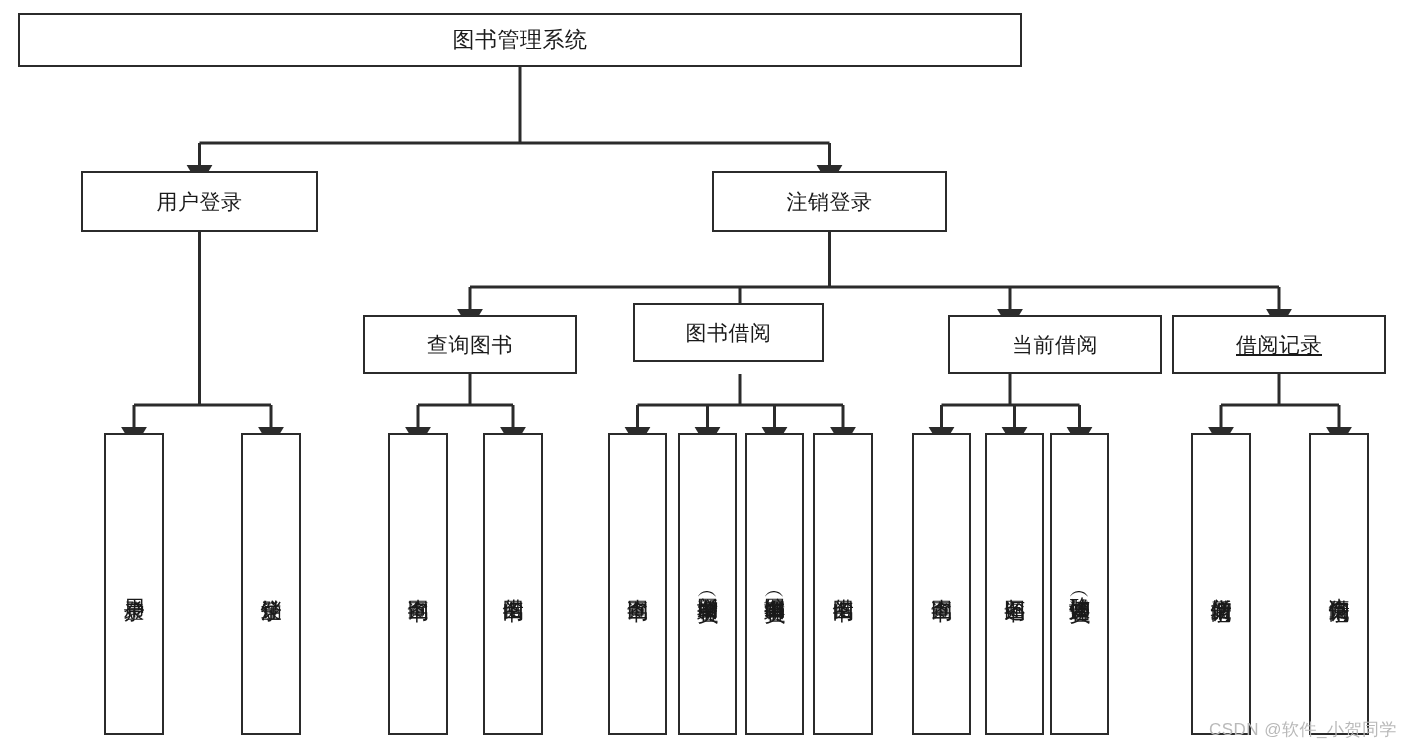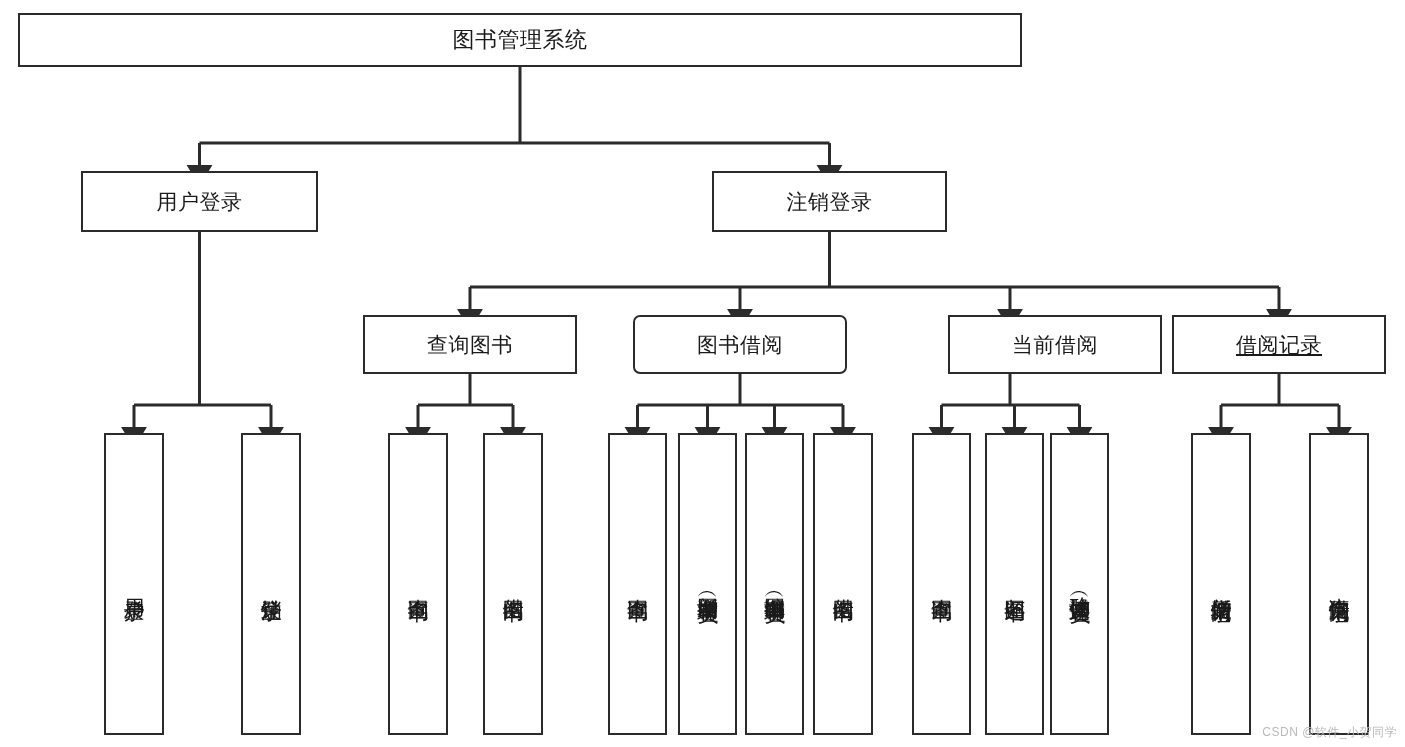--- a/index.html
+++ b/index.html
@@ -62,21 +62,21 @@
     font-size: 21px;
     line-height: 1.08;
     letter-spacing: 1px;
     white-space: nowrap;
     max-height: 285px;
   }
   #watermark {
     position: absolute;
     right: 8px;
     bottom: 6px;
-    font-size: 12px;
+    font-size: 17px;
     color: #b9b9b9;
     letter-spacing: 0.5px;
     z-index: 3;
     white-space: nowrap;
   }
 </style>
 </head>
 <body>
 
 <div id="canvas">
@@ -130,21 +130,21 @@
       </div>
       <div class="node horiz" style="left: 81px; top: 171px; width: 237px; height: 61px;">
         <span class="lbl">用户登录</span>
       </div>
       <div class="node horiz" style="left: 712px; top: 171px; width: 235px; height: 61px;">
         <span class="lbl">注销登录</span>
       </div>
       <div class="node horiz" style="left: 363px; top: 315px; width: 214px; height: 59px;">
         <span class="lbl">查询图书</span>
       </div>
-      <div class="node horiz" style="left: 633px; top: 315px; width: 214px; height: 59px; border-radius: 7px;">
+      <div class="node horiz" style="left: 633px; top: 303px; width: 191px; height: 59px;">
         <span class="lbl">图书借阅</span>
       </div>
       <div class="node horiz" style="left: 903px; top: 315px; width: 214px; height: 59px; margin-left: 45px;">
         <span class="lbl">当前借阅</span>
       </div>
       <div class="node horiz" style="left: 1172px; top: 315px; width: 214px; height: 59px; text-decoration: underline;">
         <span class="lbl">借阅记录</span>
       </div>
       <div class="node vert" style="left: 104px; top: 433px; width: 60px; height: 302px;">
         <span class="lbl">用户登录</span>

